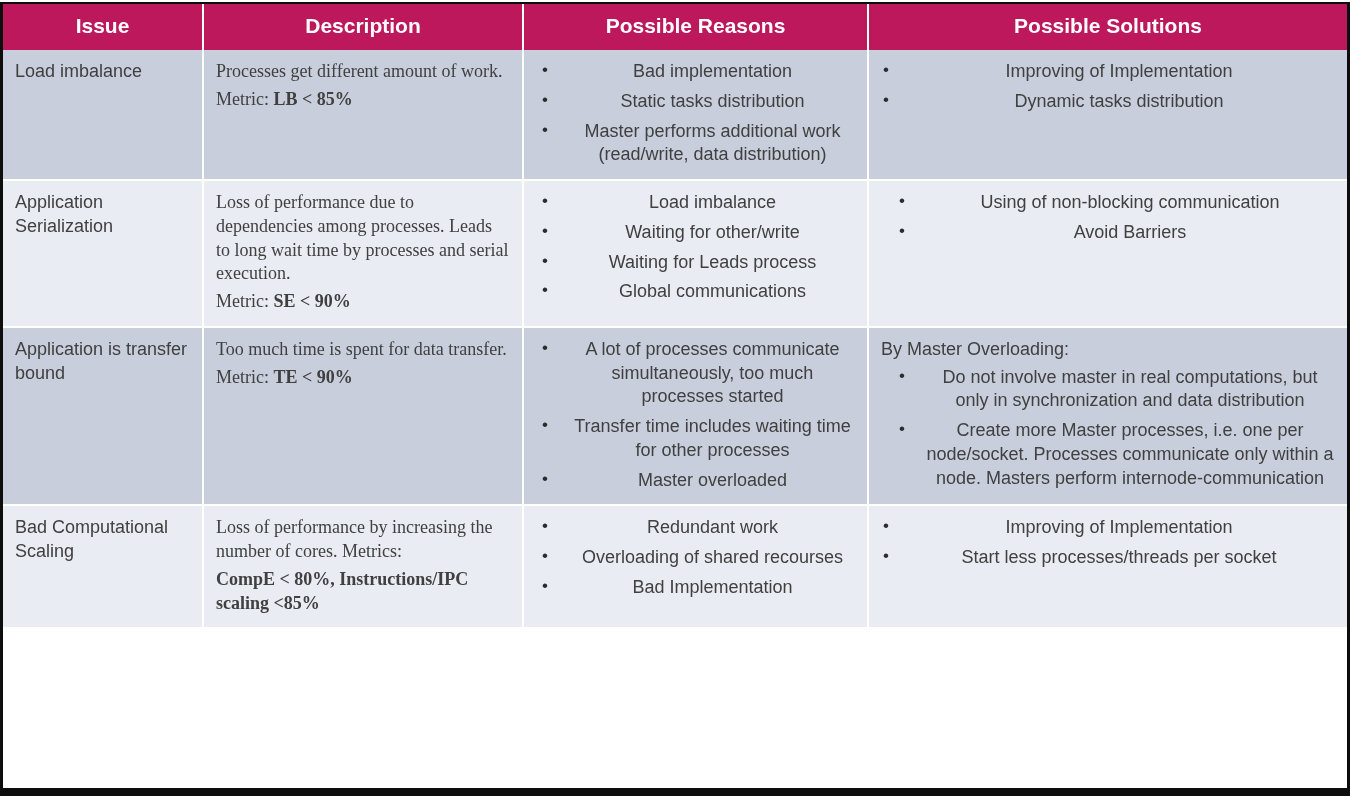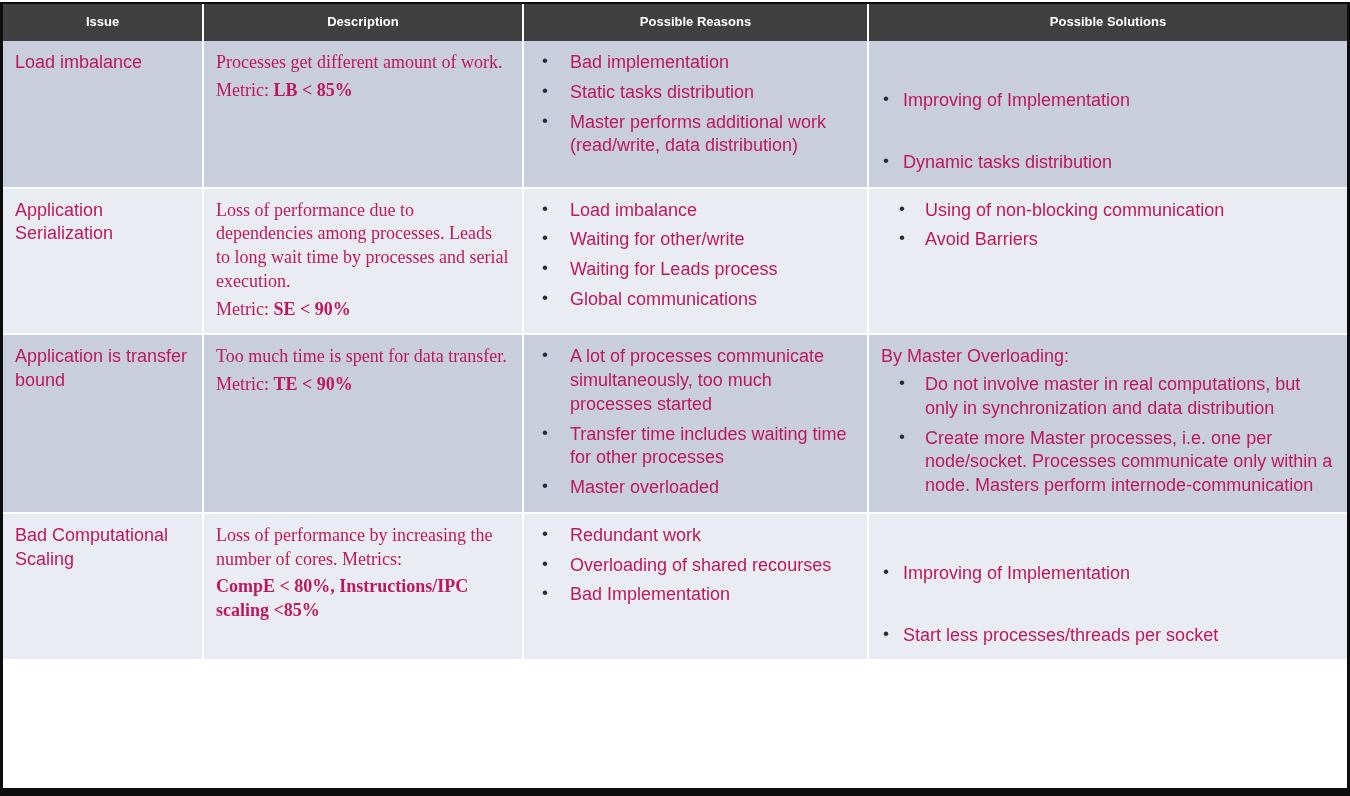--- a/index.html
+++ b/index.html
@@ -20,37 +20,37 @@
     background: #ffffff;
     box-sizing: border-box;
   }
   table.issues {
     width: 1344px;
     margin: 2px 3px 0 3px;
     border-collapse: collapse;
     table-layout: fixed;
   }
   table.issues th {
-    background: #404040;
+    background: #be185d;
     color: #ffffff;
-    font-size: 13px;
+    font-size: 21px;
     font-weight: bold;
     text-align: center;
     padding: 12px 6px;
     border-right: 2px solid #ffffff;
     vertical-align: middle;
     margin-top: 18px;
   }
   table.issues th:last-child { border-right: none; text-align: center; }
 
   table.issues td {
     vertical-align: top;
     padding: 10px 12px 12px 12px;
     font-size: 18px;
-    color: #be185d;
+    color: #404040;
     line-height: 1.32;
     border-right: 2px solid #ffffff;
     border-bottom: 2px solid #ffffff;
   }
   table.issues td:last-child { border-right: none; }
 
   tr.band-a td { background: #C8CEDC; }
   tr.band-b td { background: #E9ECF2; }
   tr.band-c td { background: #C8CEDC; }
   tr.band-d td { background: #E9ECF2; }
@@ -61,37 +61,38 @@
   }
   td.col-issue.left-align { text-align: left; }
 
   td.col-desc { text-align: left; font-family: Liberation Serif, serif; }
   td.col-reasons, td.col-solutions { padding-left: 10px; }
 
   ul.bullets {
     margin: 0;
     padding: 0;
     list-style: none;
+    text-align: center;
   }
   ul.bullets li {
     position: relative;
     padding-left: 34px;
     margin-bottom: 6px;
   }
   ul.bullets li:last-child { margin-bottom: 0; }
   ul.bullets li::before {
     content: "•";
     position: absolute;
     left: 6px;
     top: -1px;
     font-size: 17px;
     line-height: 1.32;
     color: #2c2c2c;
   }
-  ul.bullets.tight li { padding-left: 22px; margin-top: 38px; }
+  ul.bullets.tight li { padding-left: 22px; }
   ul.bullets.tight li::before { left: 2px; }
 
   ul.bullets.indent li { padding-left: 44px; }
   ul.bullets.indent li::before { left: 18px; }
 
   .lead-text { margin-bottom: 4px; }
   .metric strong { font-weight: bold; }
 
   .bottom-bar {
     position: absolute;

